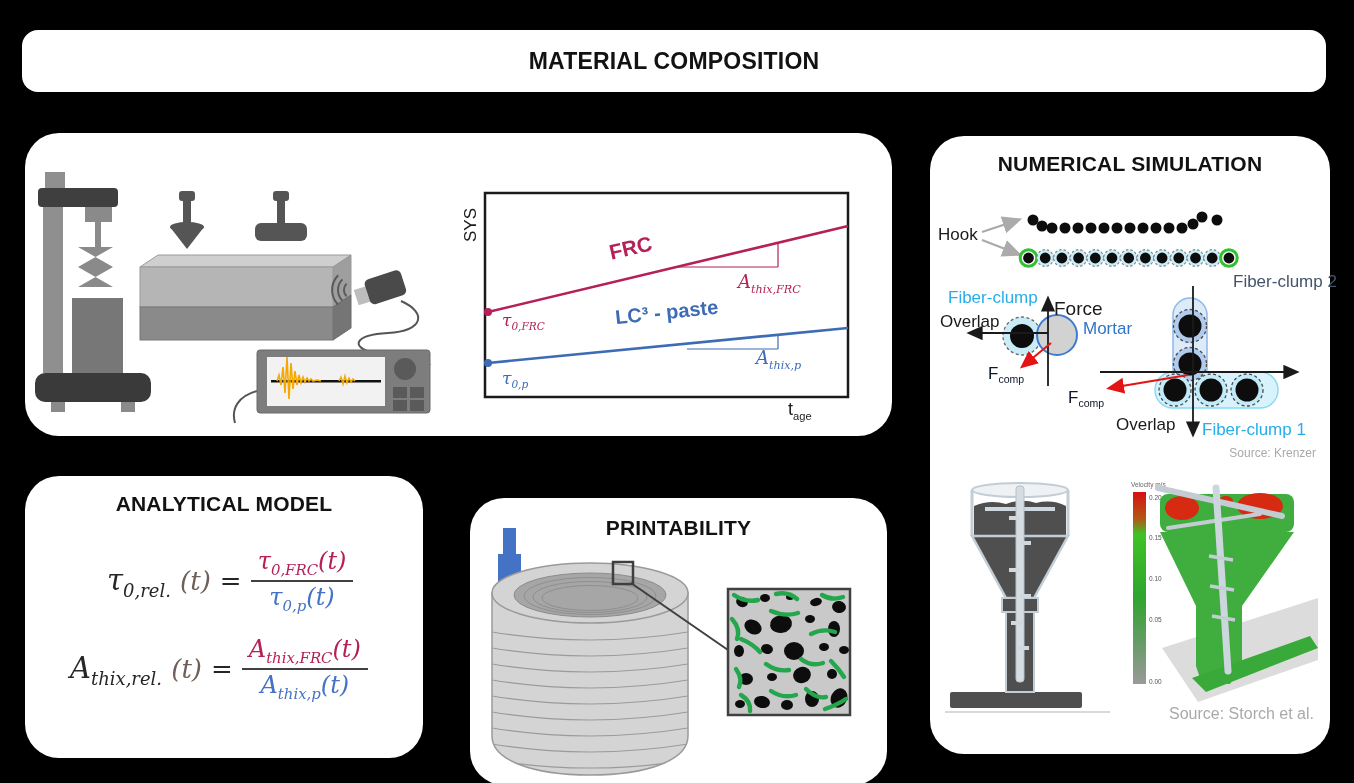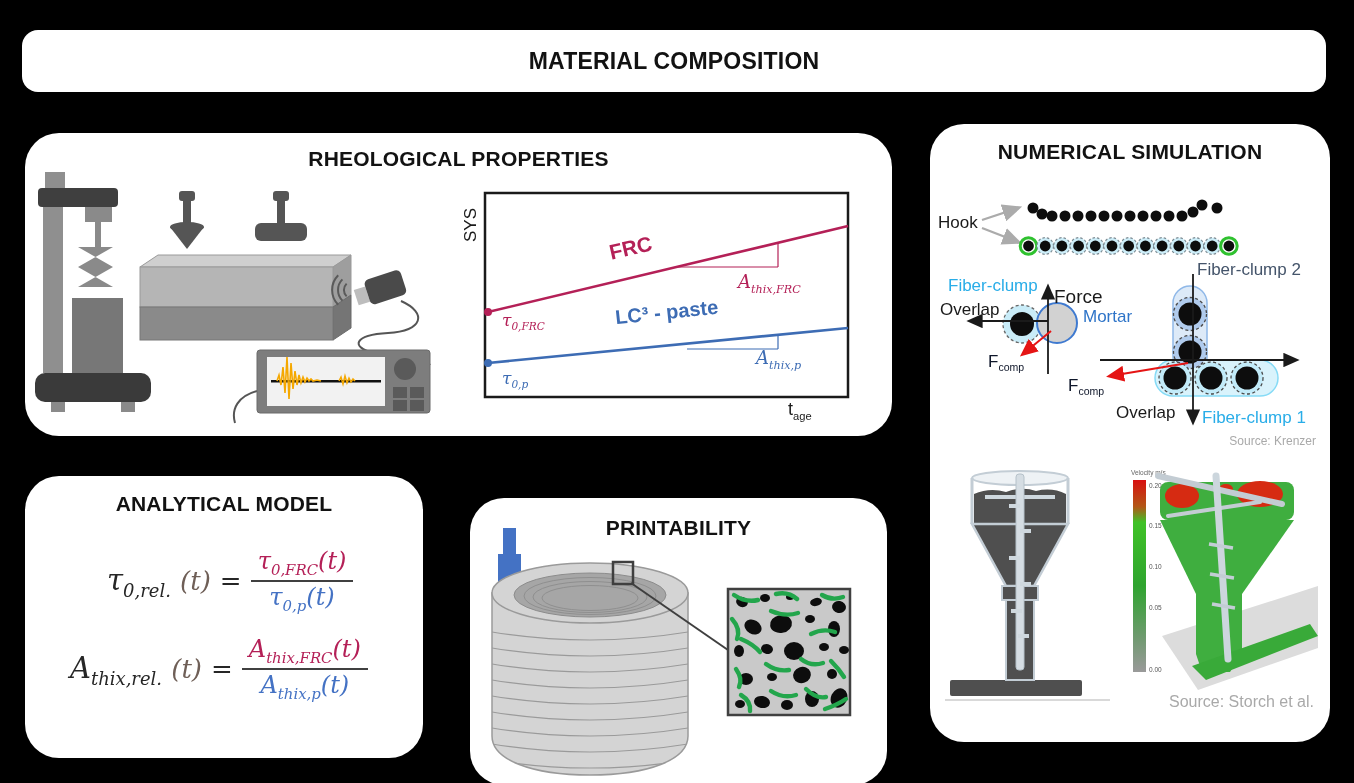--- a/index.html
+++ b/index.html
@@ -11,54 +11,53 @@
   .lbl{position:absolute;white-space:nowrap;color:#1a1a1a;}
   .math{font-family:"DejaVu Serif",serif;font-style:italic;}
   sub{font-size:.62em;}
   
   #banner{left:22px;top:30px;width:1304px;height:62px;border-radius:16px;}
   #banner .panel-title{top:0;line-height:62px;font-size:23px;}
   
   #rheo{left:25px;top:133px;width:867px;height:303px;}
   #rheo .panel-title{top:14px;}
   
-  #sim{left:930px;top:124px;width:400px;height:618px;}
+  #sim{left:930px;top:136px;width:400px;height:618px;}
   #sim .panel-title{top:16px;}
   
   #ana{left:25px;top:476px;width:398px;height:282px;}
   #ana .panel-title{top:16px;}
   
   #print{left:470px;top:471px;width:417px;height:287px;margin-top:27px;}
   #print .panel-title{top:18px;}
   .src{position:absolute;color:#a9a9a9;font-size:12px;}
   .eq{position:absolute;display:flex;align-items:center;gap:9px;color:#262626;}
   .eq .lhs{font-size:29px;}
   .eq .lhs .arg{color:#6f5f57;font-size:26px;}
   .eq .eqsign{font-size:26px;font-style:normal;}
   .frac{display:inline-flex;flex-direction:column;align-items:center;line-height:1.12;}
   .frac .num{font-size:24px;border-bottom:2px solid #404040;padding:0 7px 2px 7px;}
   .frac .den{font-size:24px;padding-top:2px;}
   .crimson{color:#b42057;}
   .blue{color:#4472c4;}
   .cyan{color:#29ade8;}
-  .slate{color:#44546a;}
+  .slate{color:#44546a;margin-left:36px;}
   .red{color:#0f172a;}
   svg{position:absolute;overflow:visible;}
 </style>
 </head>
 <body>
 
 <div id="stage">
 
   <div id="banner" class="panel">
     <div class="panel-title">MATERIAL COMPOSITION</div>
   </div>
 
   <div id="rheo" class="panel">
-    <div class="panel-title">RHEOLOGICAL PROPERTIES</div>
 
     <svg style="left:8px;top:28px" width="455" height="270" viewBox="0 0 455 270">
 
       <g>
         <rect x="10" y="27" width="20" height="185" fill="#8f8f8f"></rect>
         <rect x="12" y="11" width="20" height="18" fill="#8f8f8f"></rect>
         <rect x="5" y="27" width="80" height="19" rx="4" fill="#3f3f3f"></rect>
         <rect x="52" y="46" width="27" height="15" fill="#8a8a8a"></rect>
         <rect x="62" y="61" width="6" height="26" fill="#8a8a8a"></rect>
         <polygon points="45,86 80,106 45,106 80,86" fill="#8a8a8a"></polygon>

